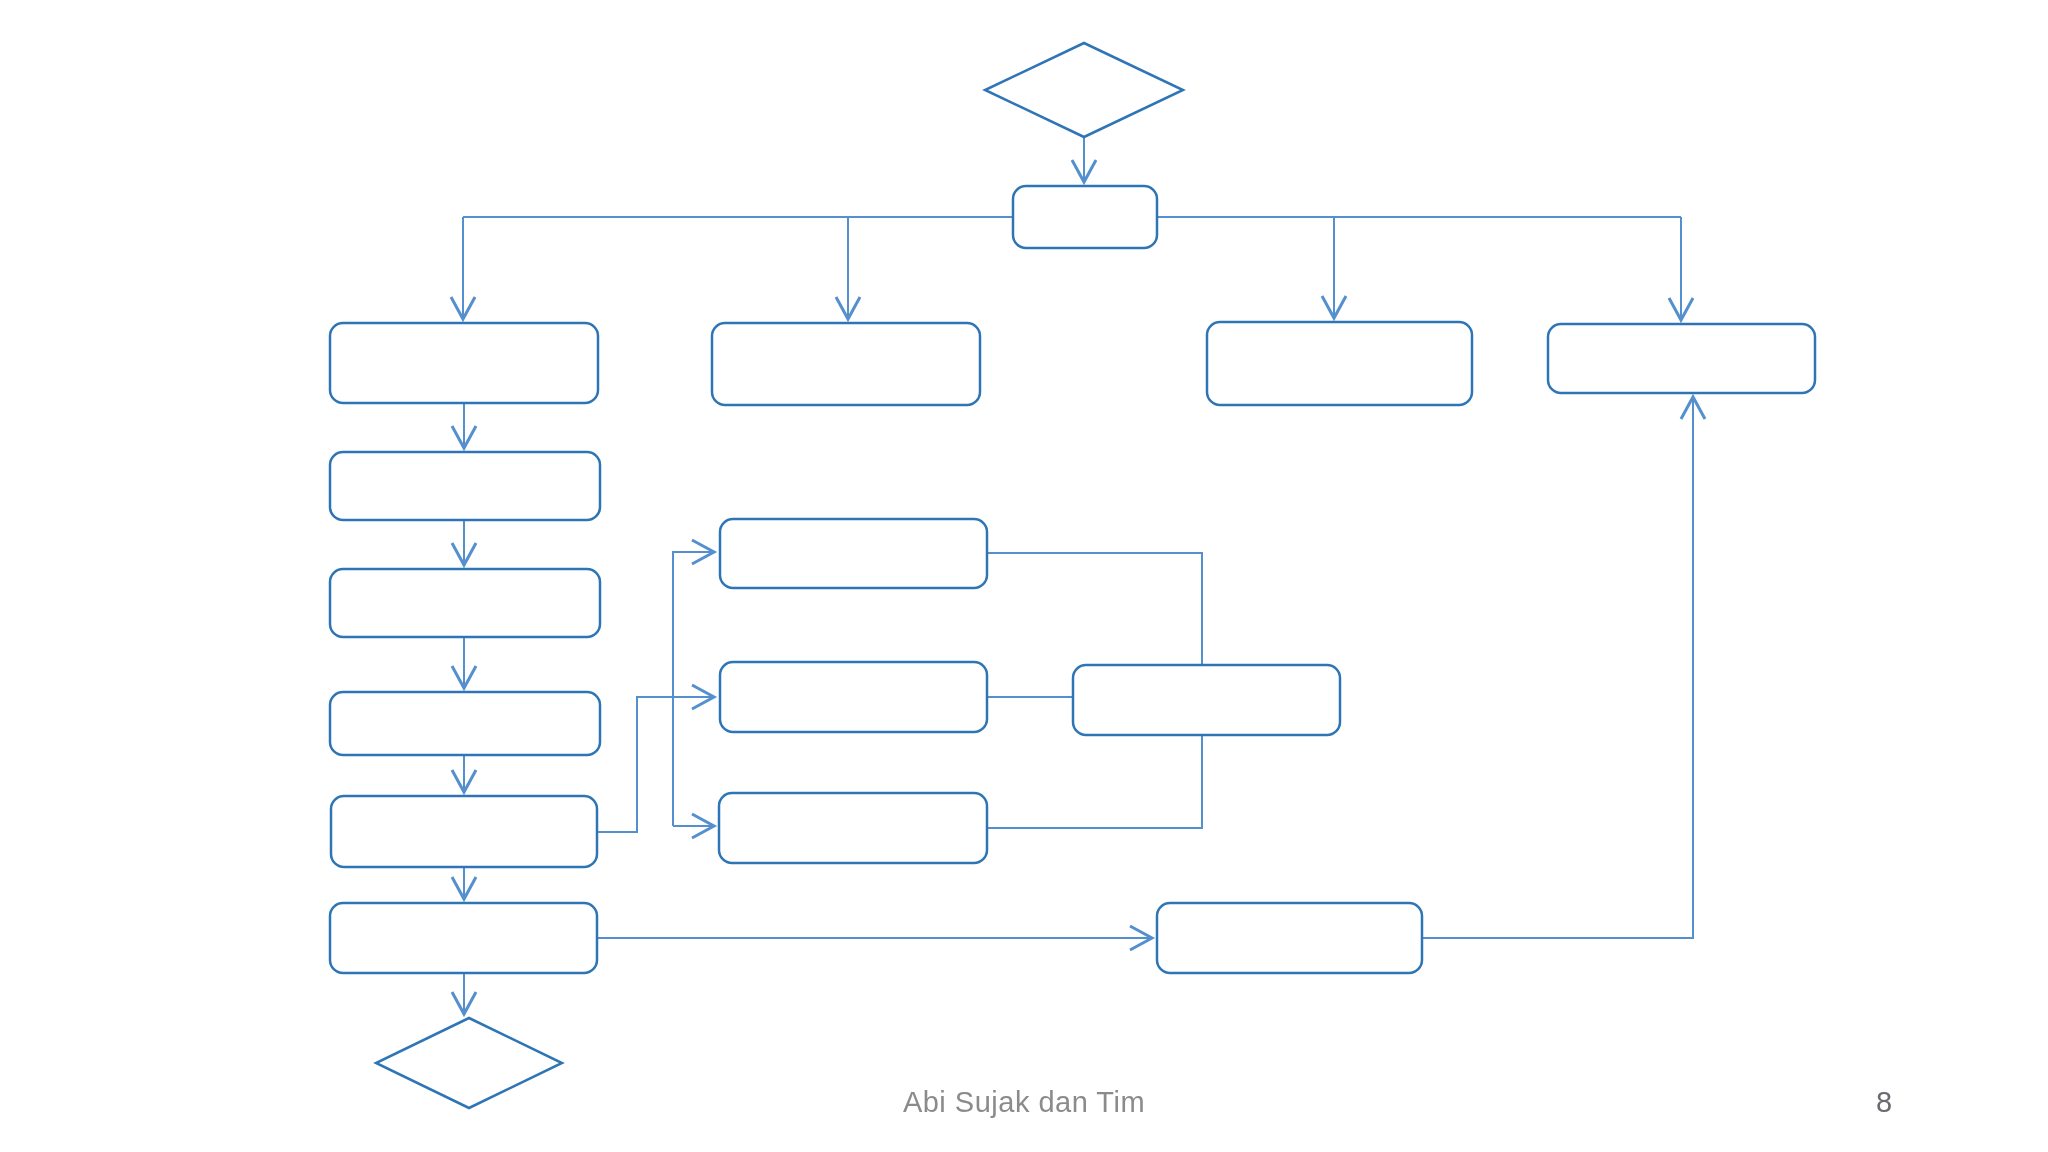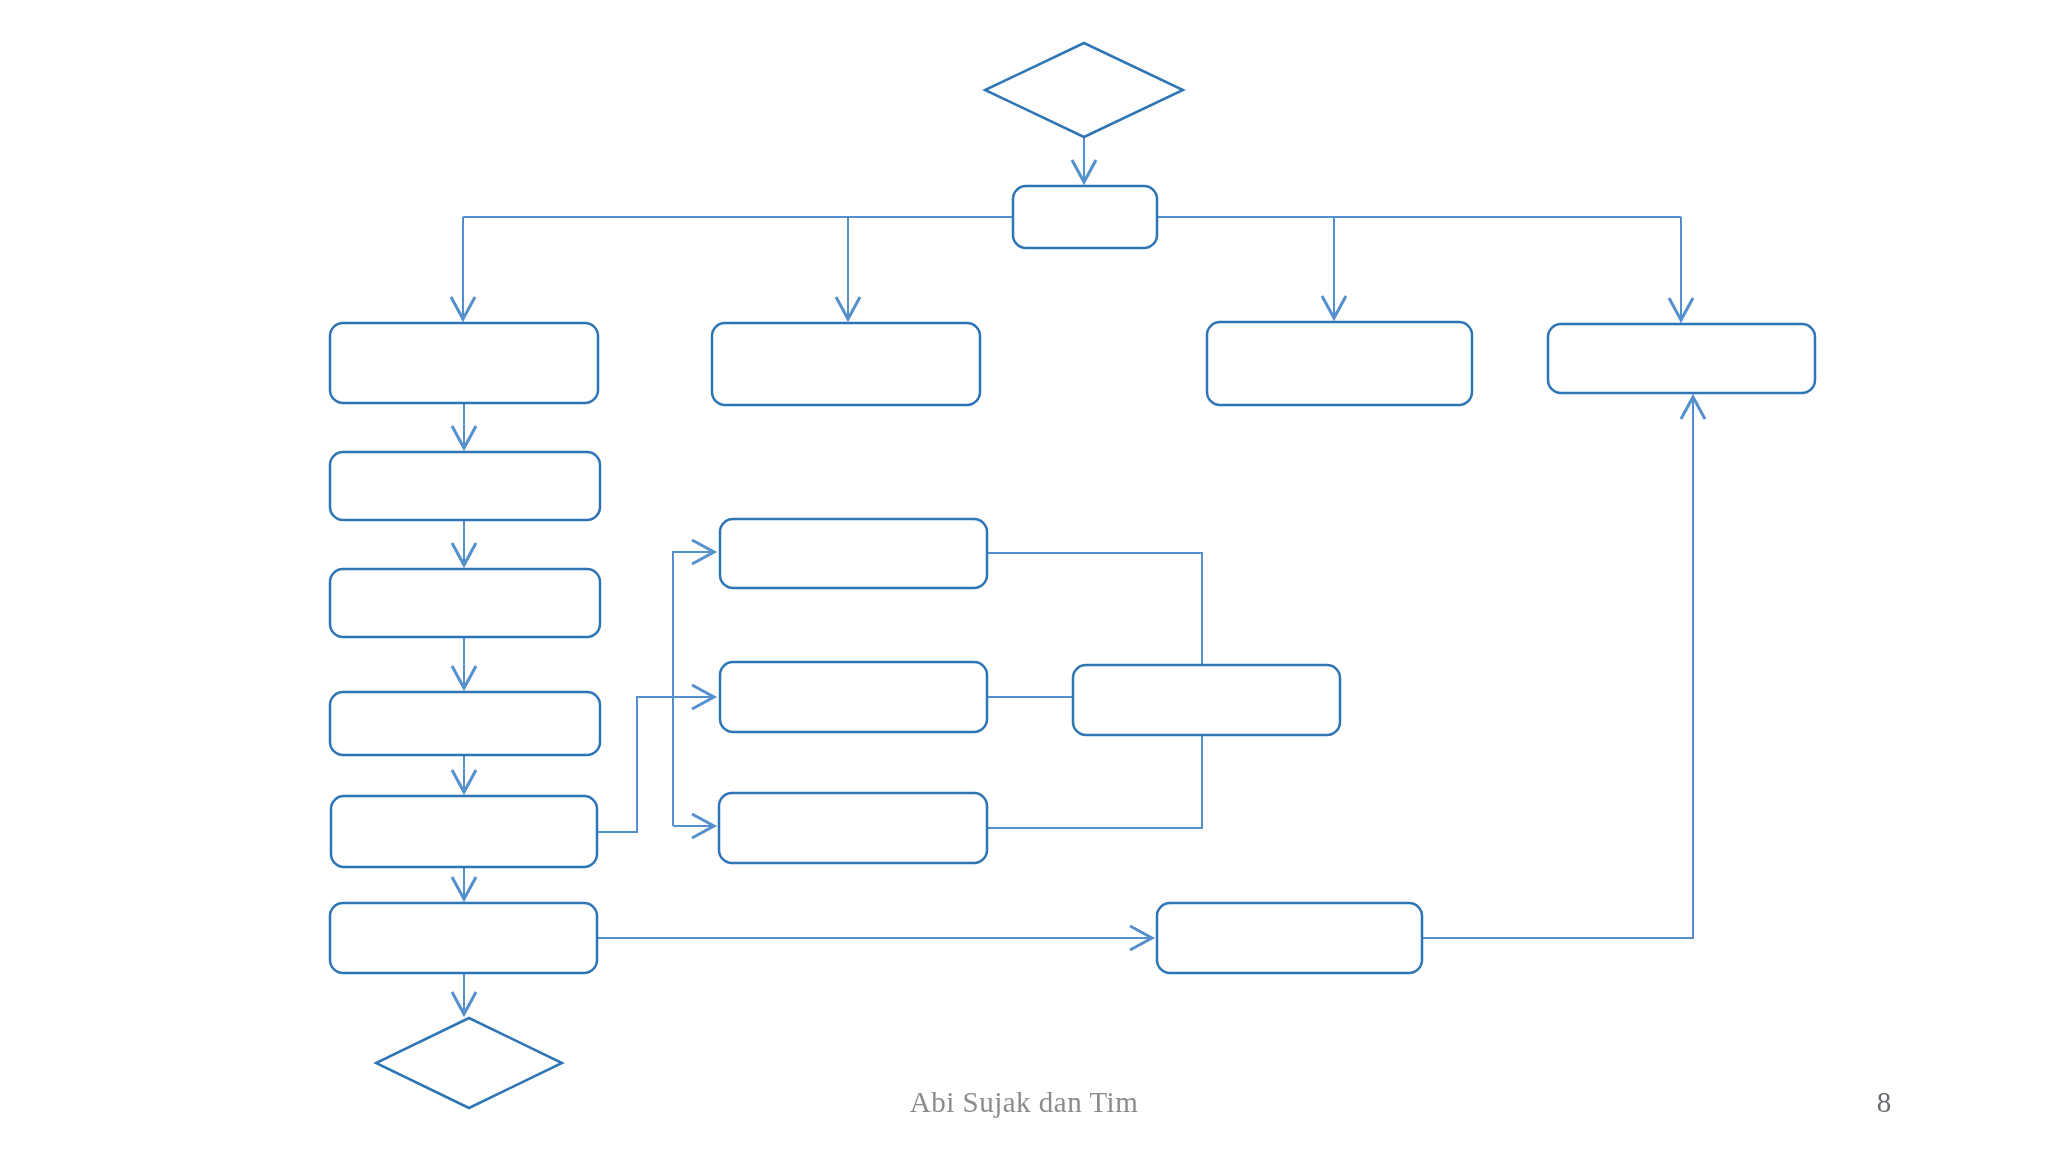--- a/index.html
+++ b/index.html
@@ -6,21 +6,21 @@
     margin: 0;
     padding: 0;
     background: #ffffff;
   }
   .slide {
     position: relative;
     width: 2048px;
     height: 1152px;
     background: var(--bg, #ffffff);
     overflow: hidden;
-    font-family: Liberation Serif, serif;
+    font-family: Liberation Sans, sans-serif;
   }
   .diagram-svg {
     position: absolute;
     left: 0;
     top: 0;
   }
   .connector {
     fill: none;
     stroke: var(--connector, #5490CE);
     stroke-width: 2px;

